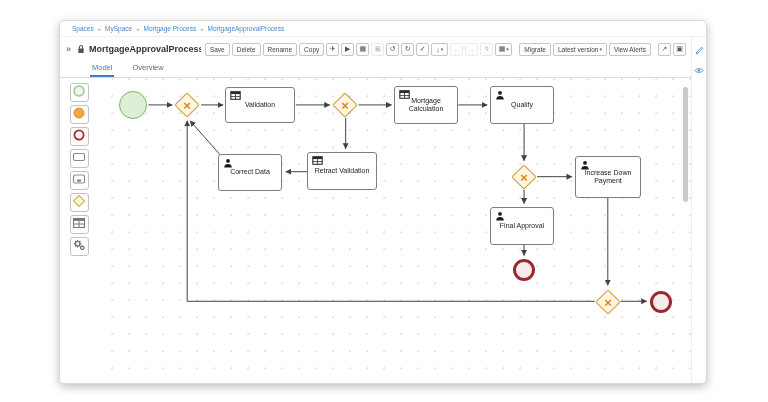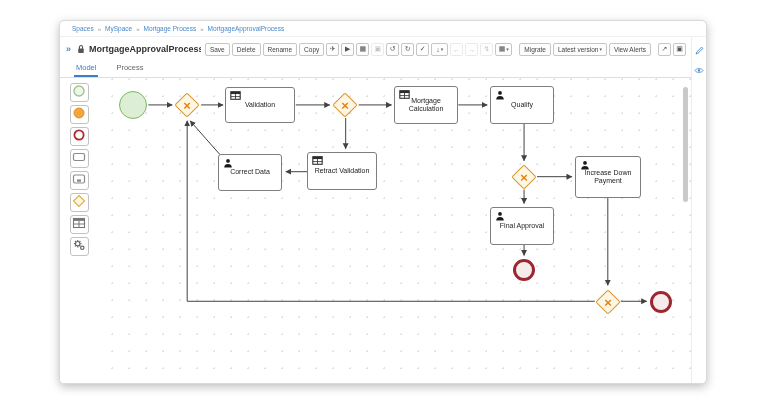--- a/index.html
+++ b/index.html
@@ -32,21 +32,21 @@
   .tbtn.icon { width:13px; padding:0; justify-content:center; font-size:7px; color:#555; }
   .tbtn.icon.wide { width:17px; }
   .tbtn.disabled { opacity:.35; }
   .caret { font-size:5px; color:#666; }
   .tb-gap { width:3px; }
 
   
   .tab-bar { height:17px; display:flex; align-items:flex-end; padding-left:14px; gap:16px;
     border-bottom:1px solid #dedede; flex:0 0 auto; }
   .tab { font-size:7.5px; color:#666; padding:2px 2px 3px; cursor:pointer; border-bottom:2px solid transparent; }
-  .tab.active { color:var(--accent,#3b7fc4); border-bottom-color:var(--accent,#3b7fc4); }
+  .tab.active { color:var(--accent,#3b7fc4); border-bottom-color:var(--accent,#3b7fc4);margin-left:16px; }
 
   
   .body { flex:1; display:flex; min-height:0; }
   .palette { width:38px; flex:0 0 auto; display:flex; flex-direction:column; align-items:center;
     padding-top:5px; gap:3px; background:#fff; }
   .ptool { width:19px; height:19px; border:1px solid #c2c2c2; border-radius:3px; background:#fff;
     display:flex; align-items:center; justify-content:center; cursor:pointer; }
 
   .canvas { flex:1; position:relative; overflow:hidden;
     background-image:radial-gradient(#e0e0e0 1px, transparent 1px);
@@ -162,21 +162,21 @@
               </button>
               <button class="tbtn icon">
                 <span>▣</span>
               </button>
             </span>
         </div>
       </div>
 
       <div class="tab-bar">
         <span class="tab active">Model</span>
-        <span class="tab">Process</span>
+        <span class="tab">Overview</span>
       </div>
 
       <div class="body">
         <div class="palette" id="palette">
             <button class="ptool">
               <span><svg width="14" height="14" viewBox="0 0 14 14">
                   <circle cx="7" cy="7" r="5" fill="#eef6ea" stroke="#9fc48d" stroke-width="1.4"></circle>
                 </svg></span>
             </button>
             <button class="ptool">

